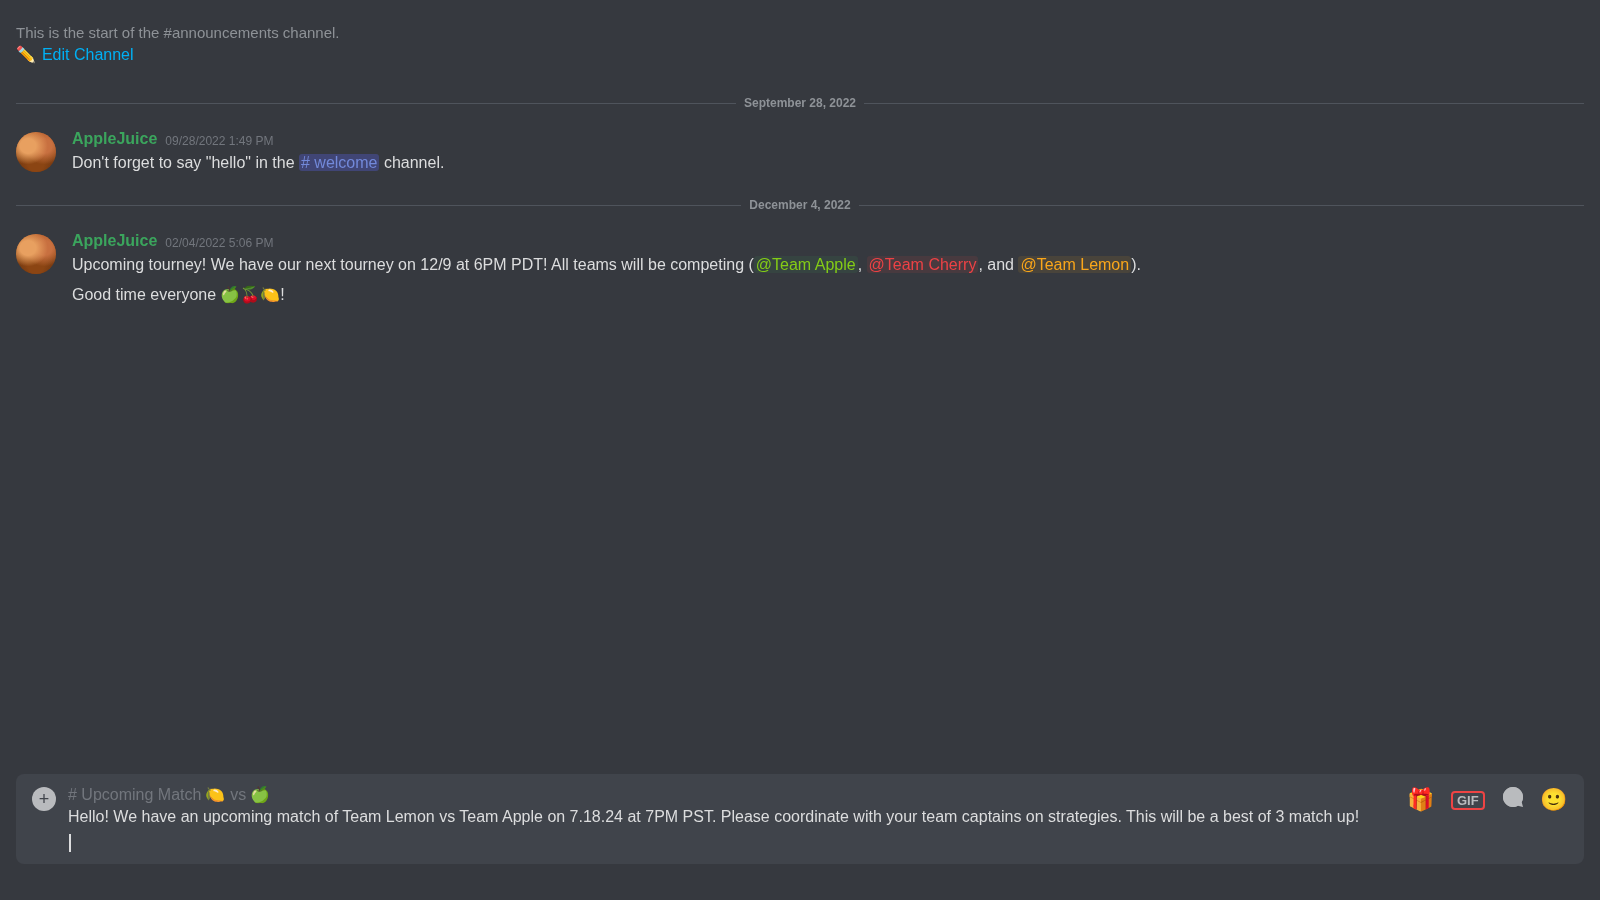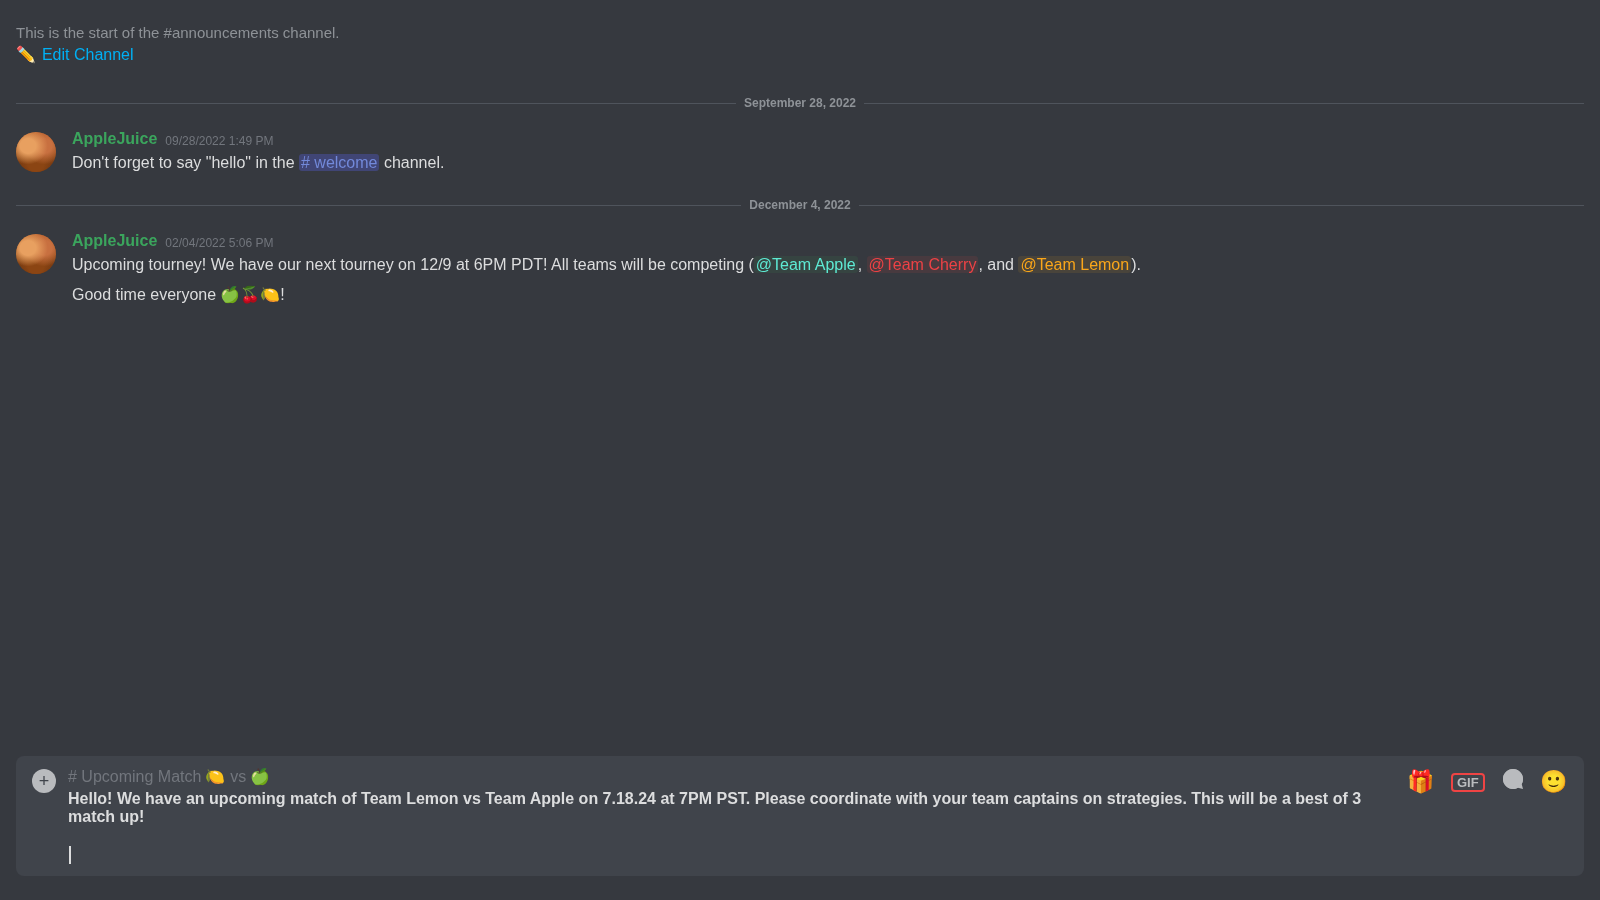--- a/index.html
+++ b/index.html
@@ -16,21 +16,21 @@
       width: 1600px;
       height: 900px;
       overflow: hidden;
       display: flex;
       flex-direction: column;
     }
 
     .chat-area {
       flex: 1;
       overflow-y: auto;
-      padding: 16px 0 0 0;
+      padding: 16px 0 12px 0;
       display: flex;
       flex-direction: column;
     }
 
     .channel-start {
       padding: 8px 72px 16px 16px;
       color: #8e9297;
       font-size: 15px;
     }
 
@@ -143,21 +143,21 @@
 
     .channel-mention {
       background-color: rgba(88, 101, 242, 0.3);
       color: #7289da;
       padding: 0 2px;
       border-radius: 3px;
       cursor: pointer;
     }
 
     .role-mention-green {
-      color: #5eead4;
+      color: #84cc16;
       background-color: rgba(59, 165, 93, 0.1);
       padding: 0 2px;
       border-radius: 3px;
       cursor: pointer;
     }
 
     .role-mention-red {
       color: #ed4245;
       background-color: rgba(237, 66, 69, 0.1);
       padding: 0 2px;
@@ -315,21 +315,21 @@
   <div class="message-input-container">
     <div class="message-input-wrapper">
 
       <button class="input-add-btn">+</button>
 
       <div style="display:flex; flex-direction:column; flex:1; gap:4px;">
         <div style="display:flex; align-items:center; gap:4px; color:#72767d; font-size:16px;">
           <span># Upcoming Match 🍋 vs 🍏</span>
         </div>
         <div style="padding-left: 0;">
-          <p style="margin-bottom:20px;font-weight:bold;">Hello! We have an upcoming match of Team Lemon vs Team Apple on 7.18.24 at 7PM PST. Please coordinate with your team captains on strategies. This will be a best of 3 match up!</p>
+          <p style="margin-bottom:8px;">Hello! We have an upcoming match of Team Lemon vs Team Apple on 7.18.24 at 7PM PST. Please coordinate with your team captains on strategies. This will be a best of 3 match up!</p>
           <p><span class="cursor-blink"></span></p>
         </div>
       </div>
 
       <div class="input-actions">
         <button class="input-action-btn">
           <span class="gift-icon">🎁</span>
         </button>
         <button class="gif-btn">GIF</button>
         <button class="input-action-btn">

